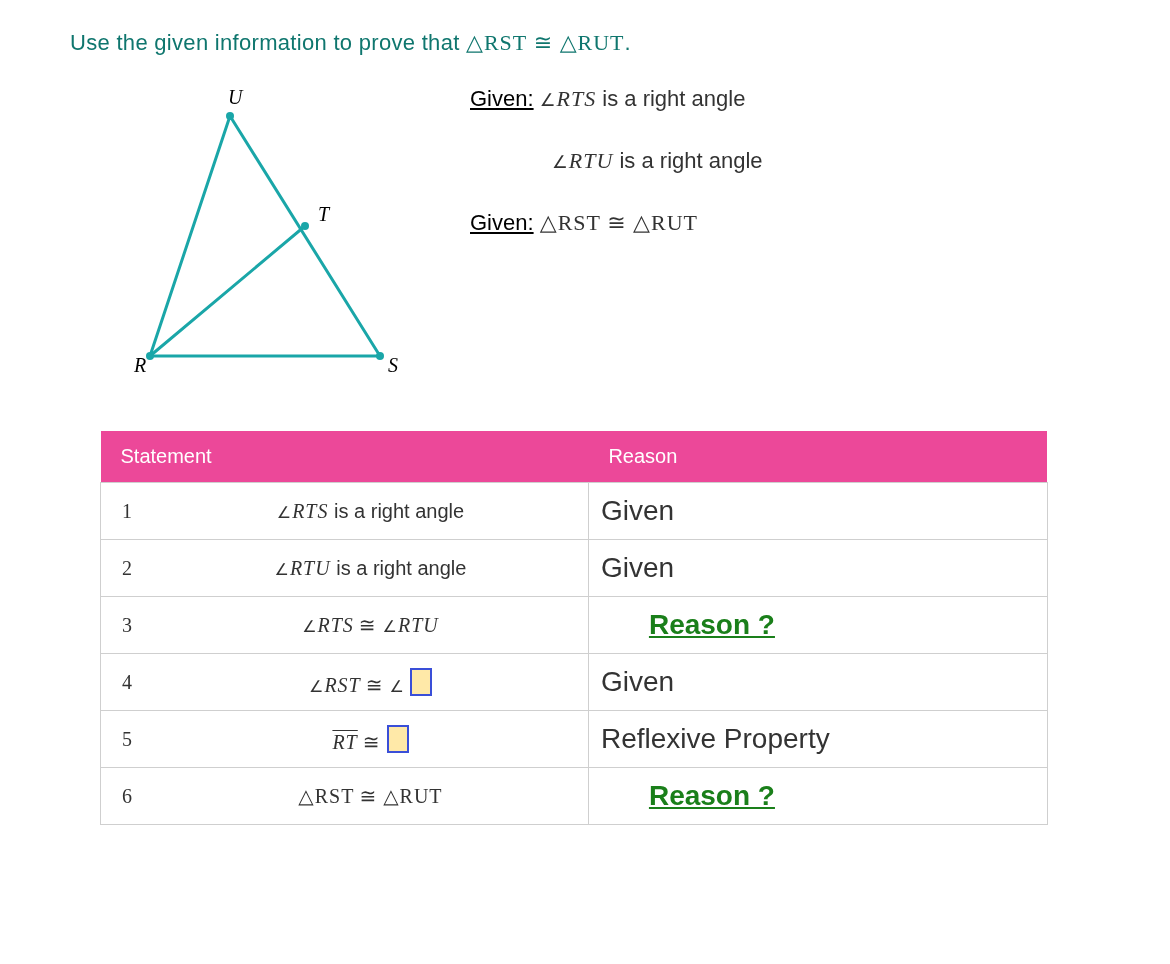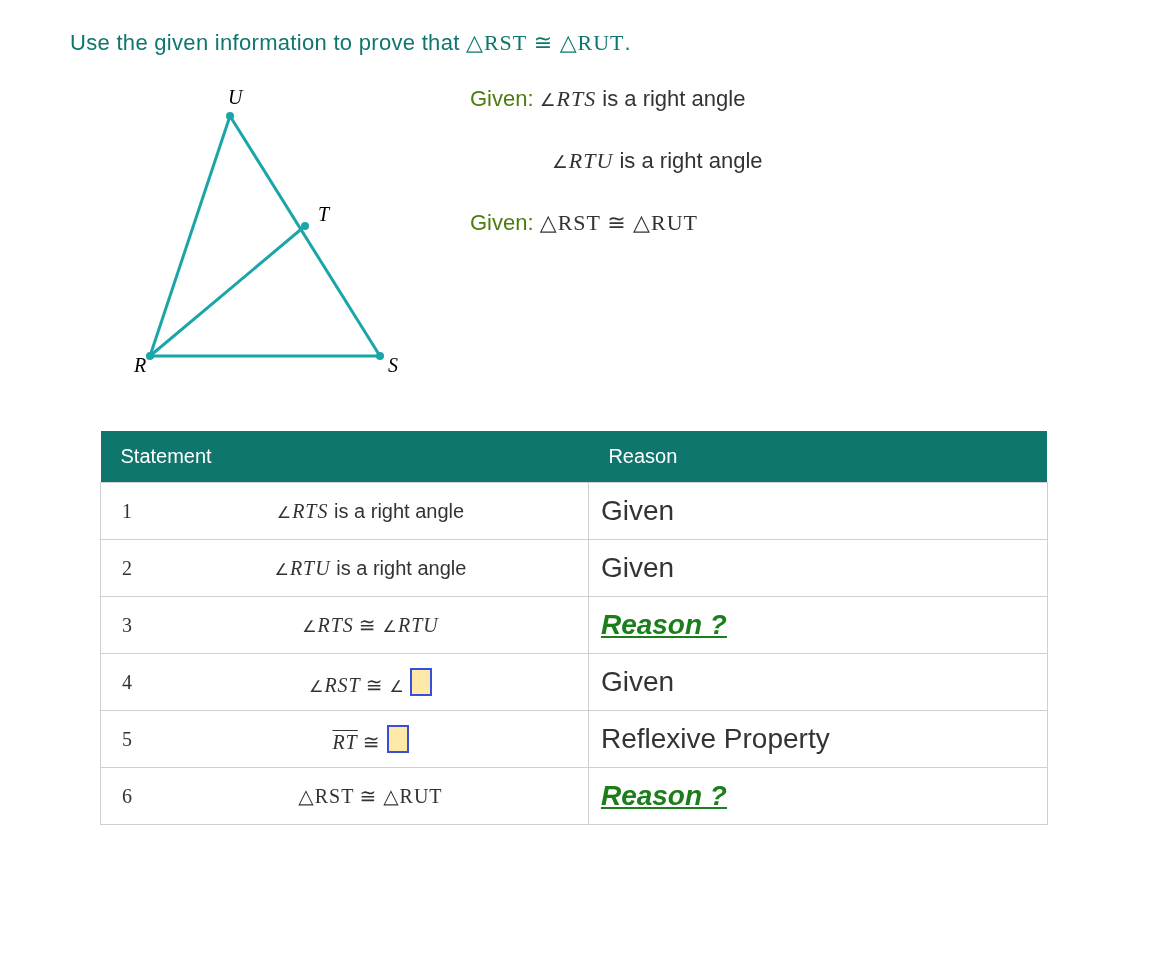--- a/index.html
+++ b/index.html
@@ -18,31 +18,31 @@
   }
   .math { font-family: "Georgia", "Times New Roman", serif; font-style: italic; letter-spacing: 1px; }
   .sym { font-style: normal; }
   .top-area {
     display: flex;
     gap: 40px;
     margin: 10px 0 40px 40px;
   }
   .fig-col { width: 320px; }
   .given-col { flex: 1; font-size: 22px; }
-  .given-col .glabel { color: #4d7c0f; }
+  .given-col .glabel { color: #000000; text-decoration: underline; }
   .given-row { margin-bottom: 36px; }
   .indent { padding-left: 82px; }
   table.proof {
     width: 92%;
     margin-left: 30px;
     border-collapse: collapse;
     font-size: 20px;
   }
   table.proof th {
-    background: #0f766e;
+    background: #ec4899;
     color: #fff;
     text-align: left;
     padding: 14px 20px;
     font-weight: 400;
     font-size: 20px;
   }
   table.proof td {
     border: 1px solid #cfcfcf;
     padding: 10px 12px;
     vertical-align: middle;
@@ -53,23 +53,23 @@
     text-align: center;
     border-right: none;
     font-family: Georgia, serif;
     font-size: 20px;
   }
   table.proof td.stmt { border-left: none; width: 46%; font-family: Georgia, serif; text-align: center; }
   table.proof td.rsn { font-size: 28px; }
   .reason-link {
     color: #1a7f1a;
     font-weight: 700;
-    font-style: italic;
     text-decoration: underline;
     cursor: pointer;
+    margin-left: 48px;
   }
   .blank-box {
     display: inline-block;
     width: 18px;
     height: 24px;
     border: 2px solid #3a4fd8;
     background: #ffe9a8;
     vertical-align: -4px;
   }
   .overline {

